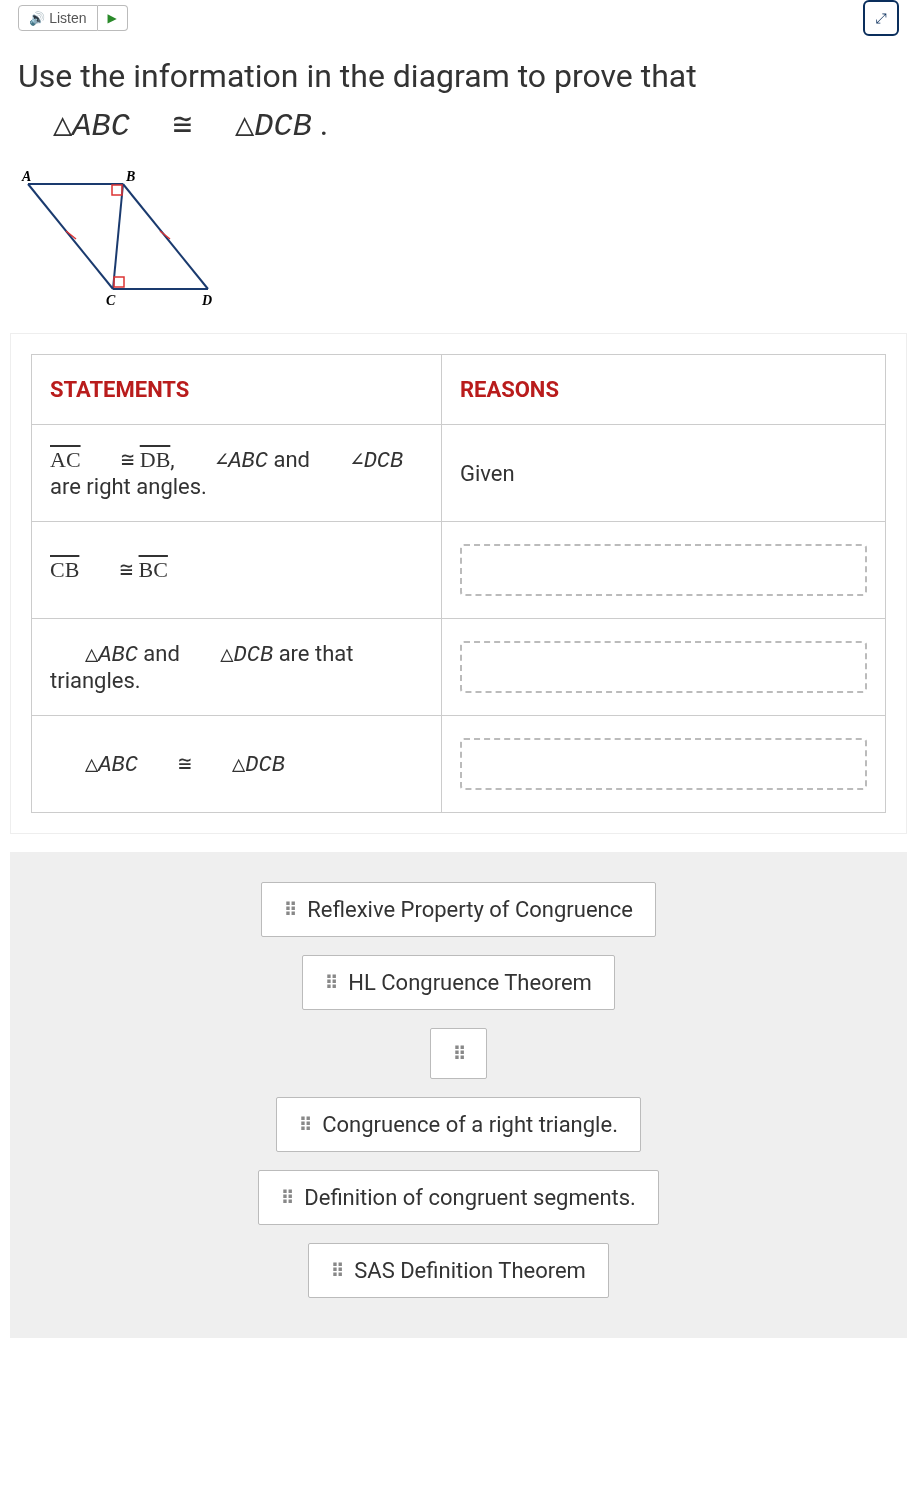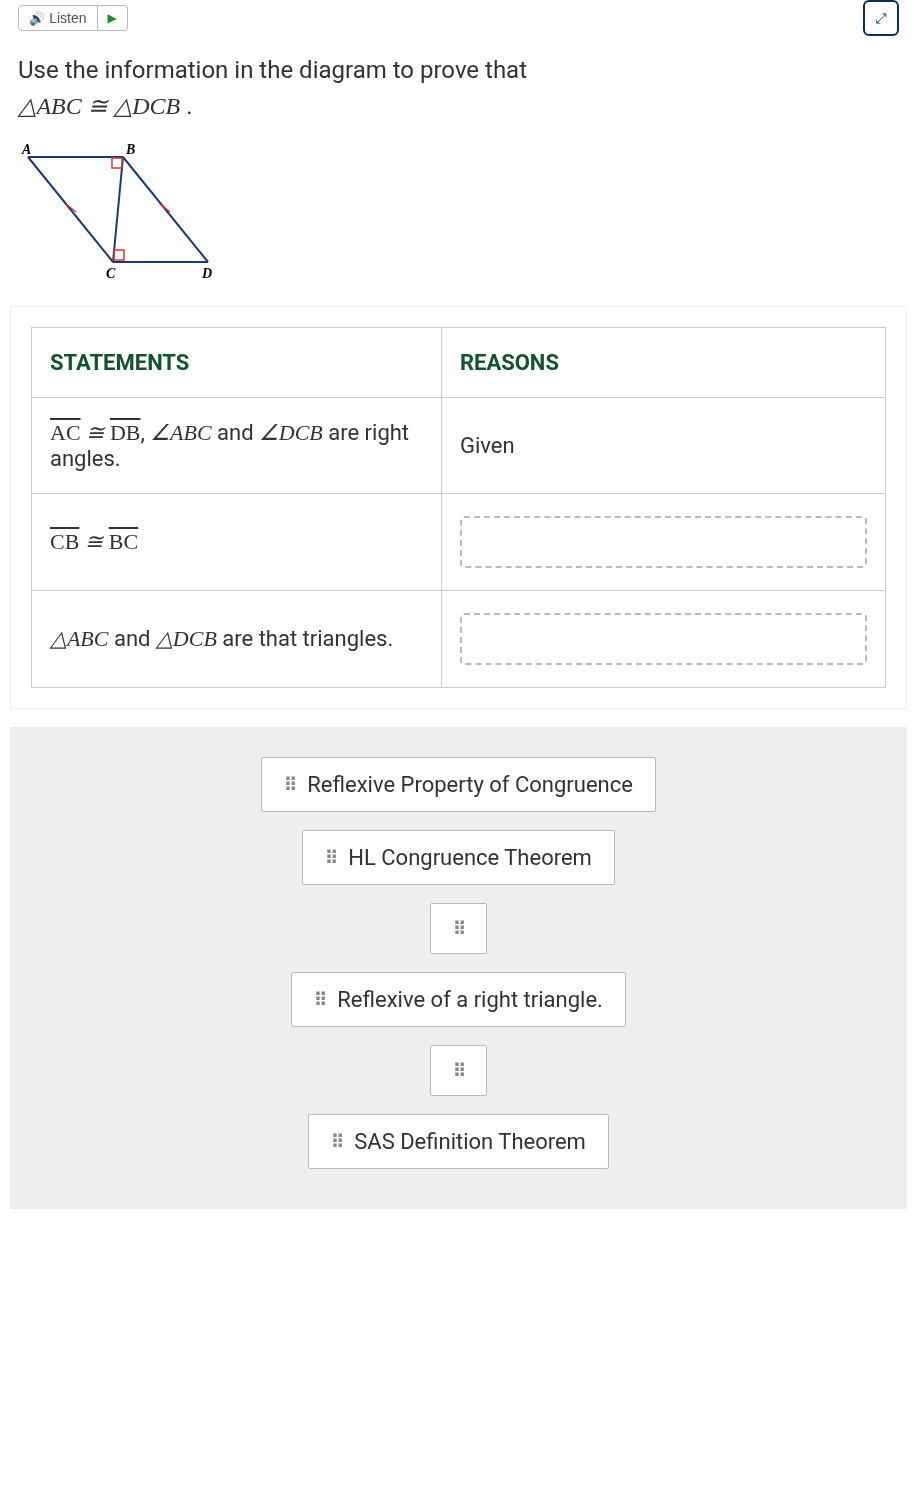--- a/index.html
+++ b/index.html
@@ -41,26 +41,26 @@
     height: 36px;
     display: flex;
     align-items: center;
     justify-content: center;
     background: #fff;
     cursor: pointer;
     color: #0a2e5c;
     font-size: 14px;
   }
   .prompt {
-    font-size: 24px;
+    font-size: 32px;
     color: #333;
     padding: 10px 18px 8px 18px;
     line-height: 1.5;
   }
-  .math-i { font-style: italic; font-family: Liberation Serif, serif; }
+  .math-i { font-style: italic; font-family: Liberation Mono, monospace; margin-left: 35px; }
   .diagram-container {
     padding: 10px 18px 20px 18px;
   }
   .proof-area {
     border: 1px solid #eee;
     margin: 0 10px;
     padding: 20px;
     background: #fff;
   }
   table.proof {
@@ -71,21 +71,21 @@
   table.proof th, table.proof td {
     border: 1px solid #ccc;
     padding: 22px 18px;
     text-align: left;
     vertical-align: middle;
     font-size: 22px;
   }
   table.proof th {
     font-weight: 700;
     font-size: 22px;
-    color: #14532d;
+    color: #b91c1c;
   }
   table.proof td.statements-col { width: 48%; }
   table.proof td.reasons-col { width: 52%; margin-left: 28px; }
   .overline {
     text-decoration: overline;
     font-family: "Times New Roman", serif;
   }
   .drop-zone {
     border: 2px dashed #bbb;
     border-radius: 4px;
@@ -209,40 +209,51 @@
           <span class="math-i">△ABC</span>
           <span> and </span>
           <span class="math-i">△DCB</span>
           <span> are that triangles.</span>
         </td>
         <td class="reasons-col">
           <div class="drop-zone"></div>
         </td>
       </tr>
 
+      <tr>
+        <td class="statements-col">
+          <span class="math-i">△ABC</span>
+          <span class="math-i">≅</span>
+          <span class="math-i">△DCB</span>
+        </td>
+        <td class="reasons-col">
+          <div class="drop-zone"></div>
+        </td>
+      </tr>
     </tbody>
   </table>
 </div>
 
 <div class="answer-bank">
   <div class="drag-tile">
     <span class="grip">⠿</span>
     <span>Reflexive Property of Congruence</span>
   </div>
   <div class="drag-tile">
     <span class="grip">⠿</span>
     <span>HL Congruence Theorem</span>
   </div>
   <div class="drag-tile">
     <span class="grip">⠿</span>
   </div>
   <div class="drag-tile">
     <span class="grip">⠿</span>
-    <span>Reflexive of a right triangle.</span>
-  </div>
-  <div class="drag-tile">
-    <span class="grip">⠿</span>
+    <span>Congruence of a right triangle.</span>
+  </div>
+  <div class="drag-tile">
+    <span class="grip">⠿</span>
+    <span>Definition of congruent segments.</span>
   </div>
   <div class="drag-tile">
     <span class="grip">⠿</span>
     <span>SAS Definition Theorem</span>
   </div>
 </div>
 
 </body></html>

